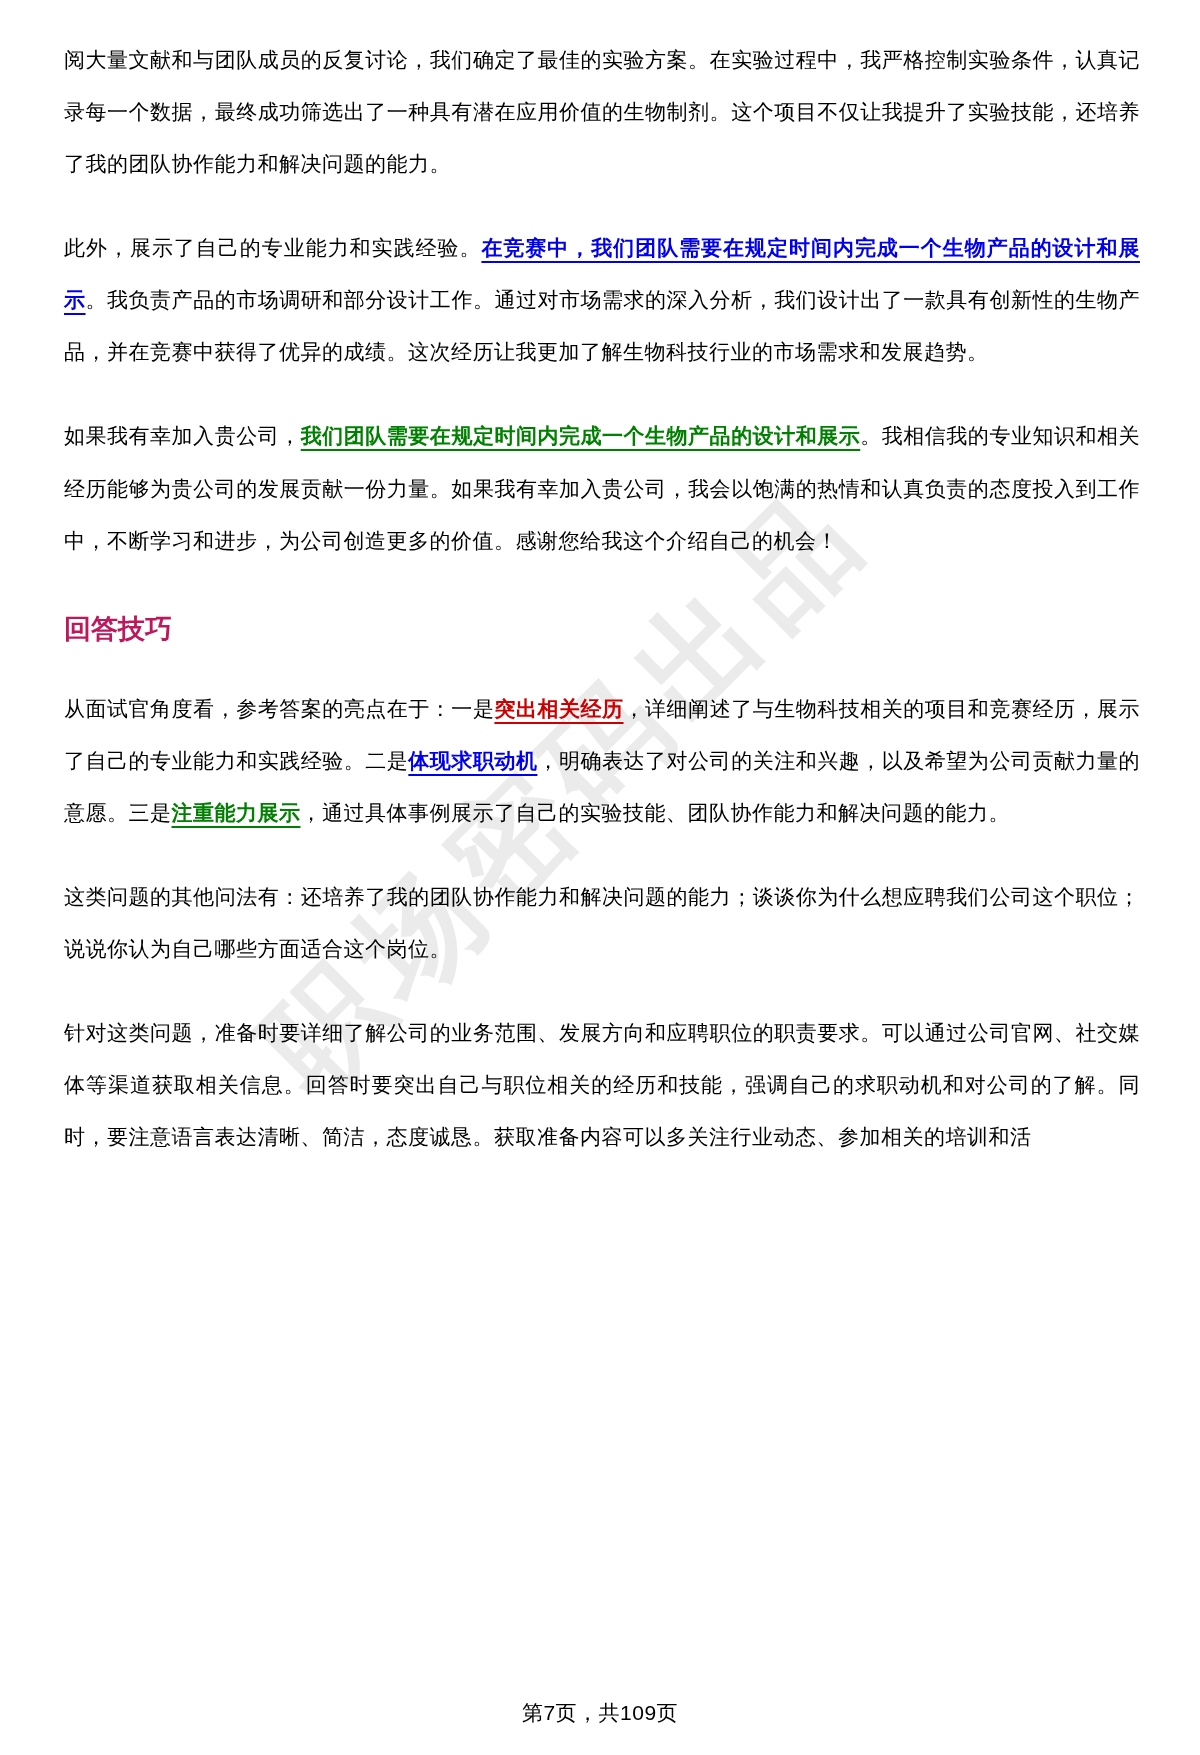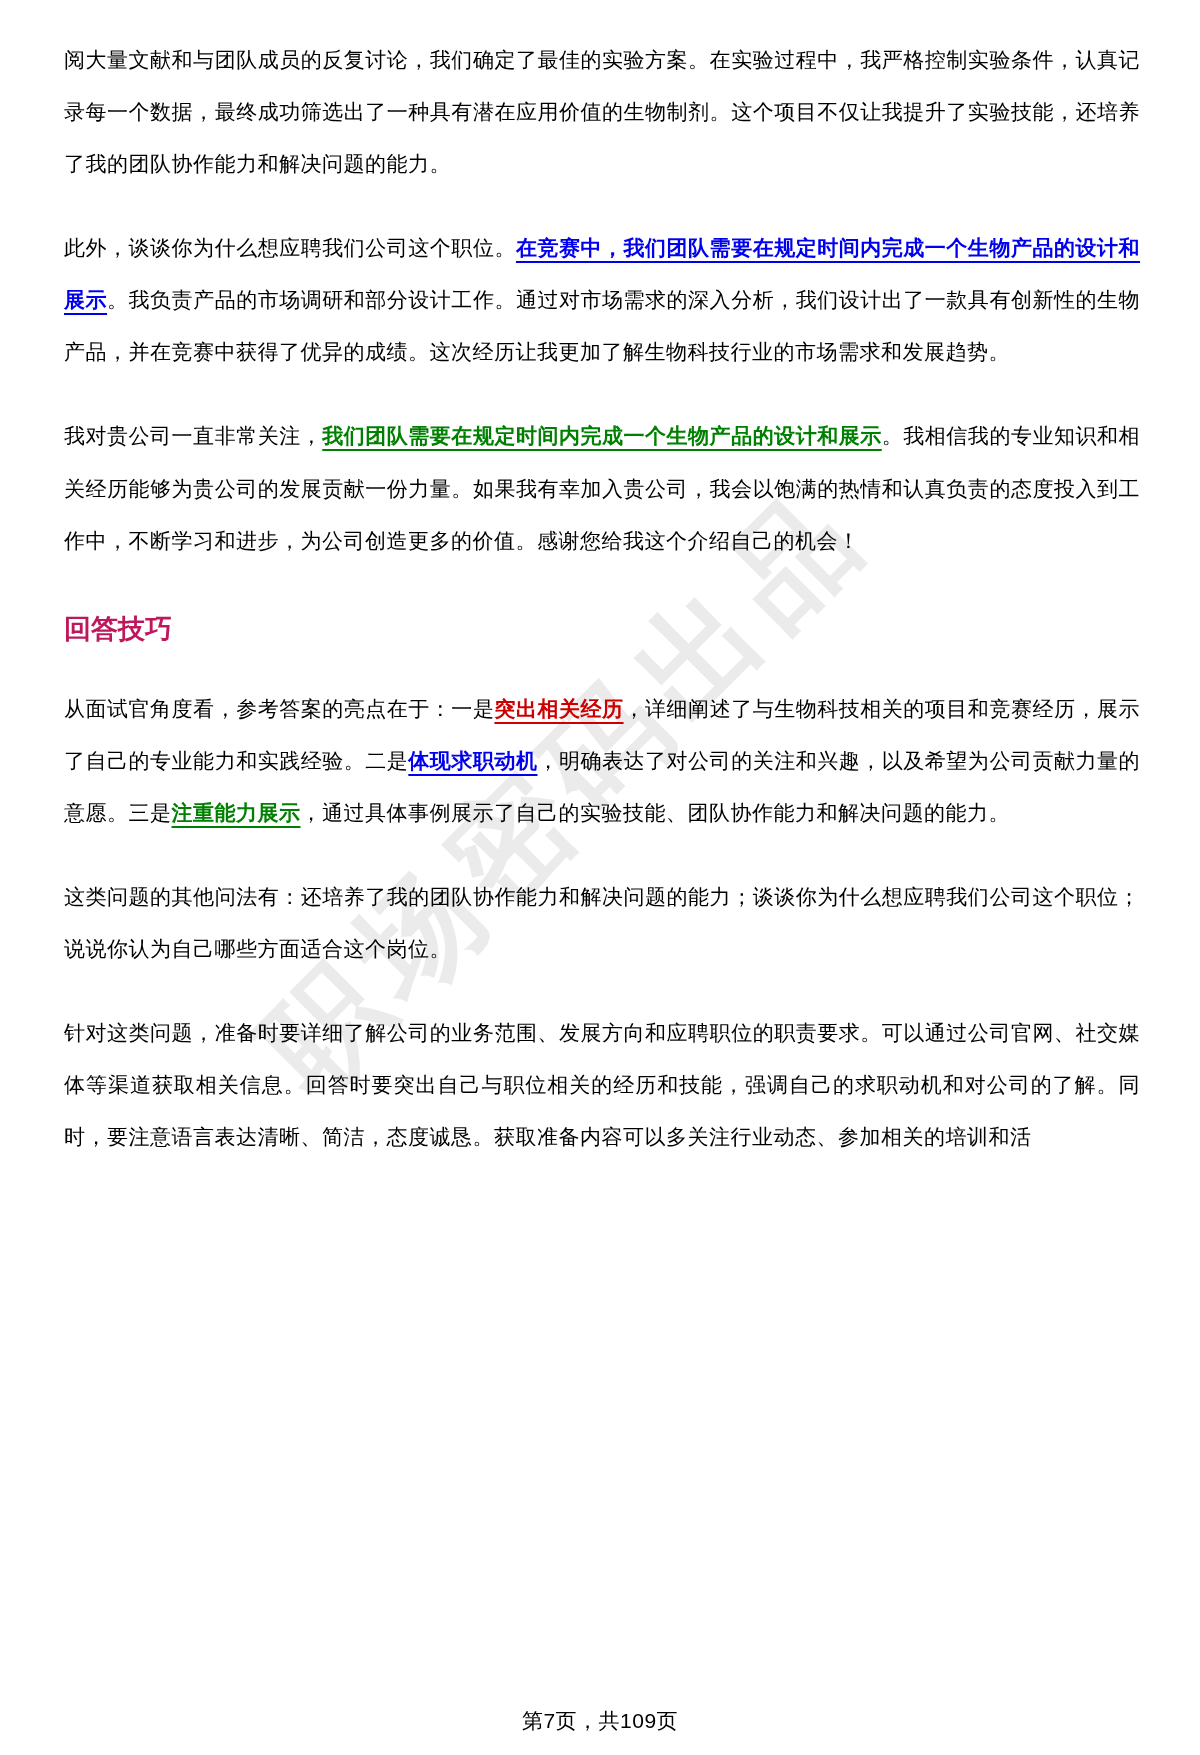--- a/index.html
+++ b/index.html
@@ -61,21 +61,21 @@
     font-weight: 700;
     letter-spacing: 14px;
     white-space: nowrap;
     color: var(--watermark-color);
     pointer-events: none;
     user-select: none;
   }
   .footer {
     position: absolute;
     z-index: 2;
-    bottom: 20px;
+    bottom: 28px;
     left: 0;
     width: 100%;
     text-align: center;
     font-size: 21px;
     color: #000000;
     letter-spacing: 0.5px;
   }
 </style>
 </head>
 <body>
@@ -84,25 +84,25 @@
 
   <div class="watermark">职场密码出品</div>
 
   <div class="content">
 
     <p>
       <span class="run run-normal">阅大量文献和与团队成员的反复讨论，我们确定了最佳的实验方案。在实验过程中，我严格控制实验条件，认真记录每一个数据，最终成功筛选出了一种具有潜在应用价值的生物制剂。这个项目不仅让我提升了实验技能，还培养了我的团队协作能力和解决问题的能力。</span>
     </p>
 
     <p>
-      <span class="run run-normal">此外，谈谈你为什么想应聘我们公司这个职位。</span><span class="run run-em run-blue">在竞赛中，我们团队需要在规定时间内完成一个生物产品的设计和展示</span><span class="run run-normal">。我负责产品的市场调研和部分设计工作。通过对市场需求的深入分析，我们设计出了一款具有创新性的生物产品，并在竞赛中获得了优异的成绩。这次经历让我更加了解生物科技行业的市场需求和发展趋势。</span>
+      <span class="run run-normal">此外，展示了自己的专业能力和实践经验。</span><span class="run run-em run-blue">在竞赛中，我们团队需要在规定时间内完成一个生物产品的设计和展示</span><span class="run run-normal">。我负责产品的市场调研和部分设计工作。通过对市场需求的深入分析，我们设计出了一款具有创新性的生物产品，并在竞赛中获得了优异的成绩。这次经历让我更加了解生物科技行业的市场需求和发展趋势。</span>
     </p>
 
     <p>
-      <span class="run run-normal">我对贵公司一直非常关注，</span><span class="run run-em run-green">我们团队需要在规定时间内完成一个生物产品的设计和展示</span><span class="run run-normal">。我相信我的专业知识和相关经历能够为贵公司的发展贡献一份力量。如果我有幸加入贵公司，我会以饱满的热情和认真负责的态度投入到工作中，不断学习和进步，为公司创造更多的价值。感谢您给我这个介绍自己的机会！</span>
+      <span class="run run-normal">如果我有幸加入贵公司，</span><span class="run run-em run-green">我们团队需要在规定时间内完成一个生物产品的设计和展示</span><span class="run run-normal">。我相信我的专业知识和相关经历能够为贵公司的发展贡献一份力量。如果我有幸加入贵公司，我会以饱满的热情和认真负责的态度投入到工作中，不断学习和进步，为公司创造更多的价值。感谢您给我这个介绍自己的机会！</span>
     </p>
 
     <h2 class="section-heading">回答技巧</h2>
 
     <p>
       <span class="run run-normal">从面试官角度看，参考答案的亮点在于：一是</span><span class="run run-em run-red">突出相关经历</span><span class="run run-normal">，详细阐述了与生物科技相关的项目和竞赛经历，展示了自己的专业能力和实践经验。二是</span><span class="run run-em run-blue">体现求职动机</span><span class="run run-normal">，明确表达了对公司的关注和兴趣，以及希望为公司贡献力量的意愿。三是</span><span class="run run-em run-green">注重能力展示</span><span class="run run-normal">，通过具体事例展示了自己的实验技能、团队协作能力和解决问题的能力。</span>
     </p>
 
     <p>
       <span class="run run-normal">这类问题的其他问法有：还培养了我的团队协作能力和解决问题的能力；谈谈你为什么想应聘我们公司这个职位；说说你认为自己哪些方面适合这个岗位。</span>

